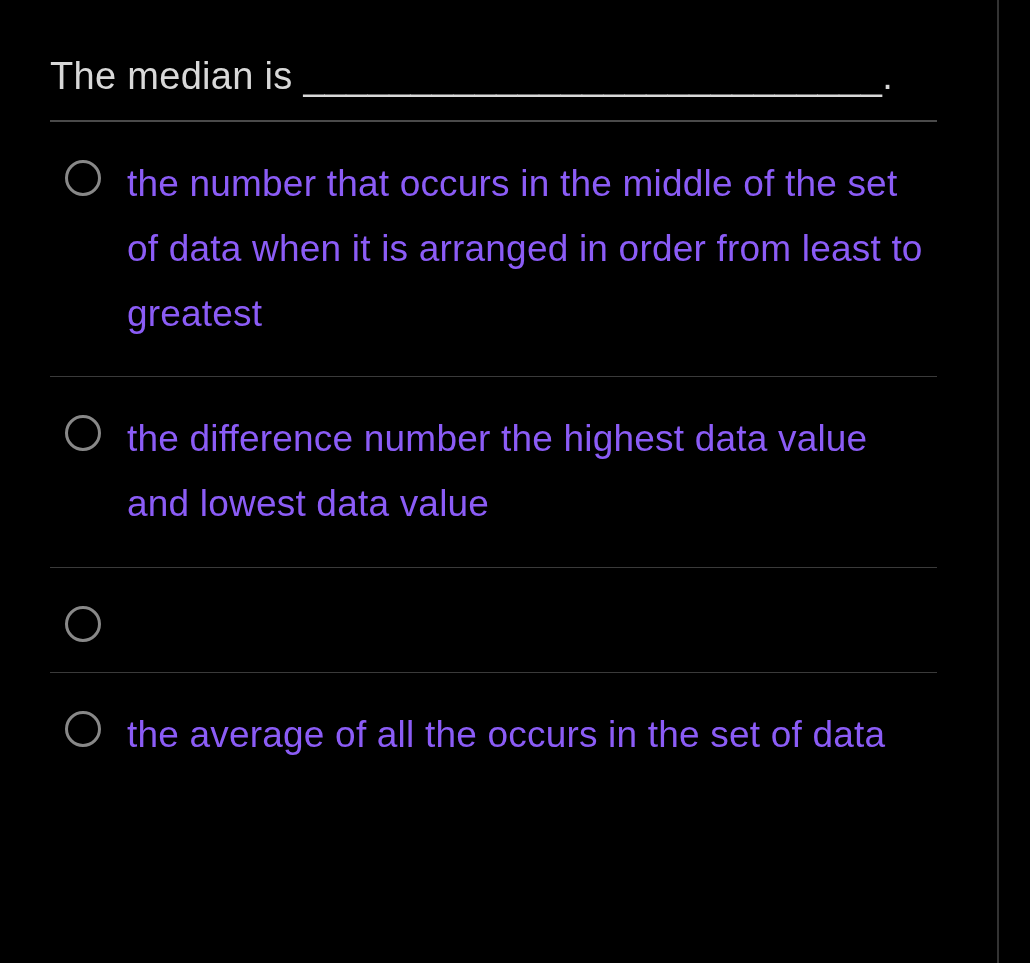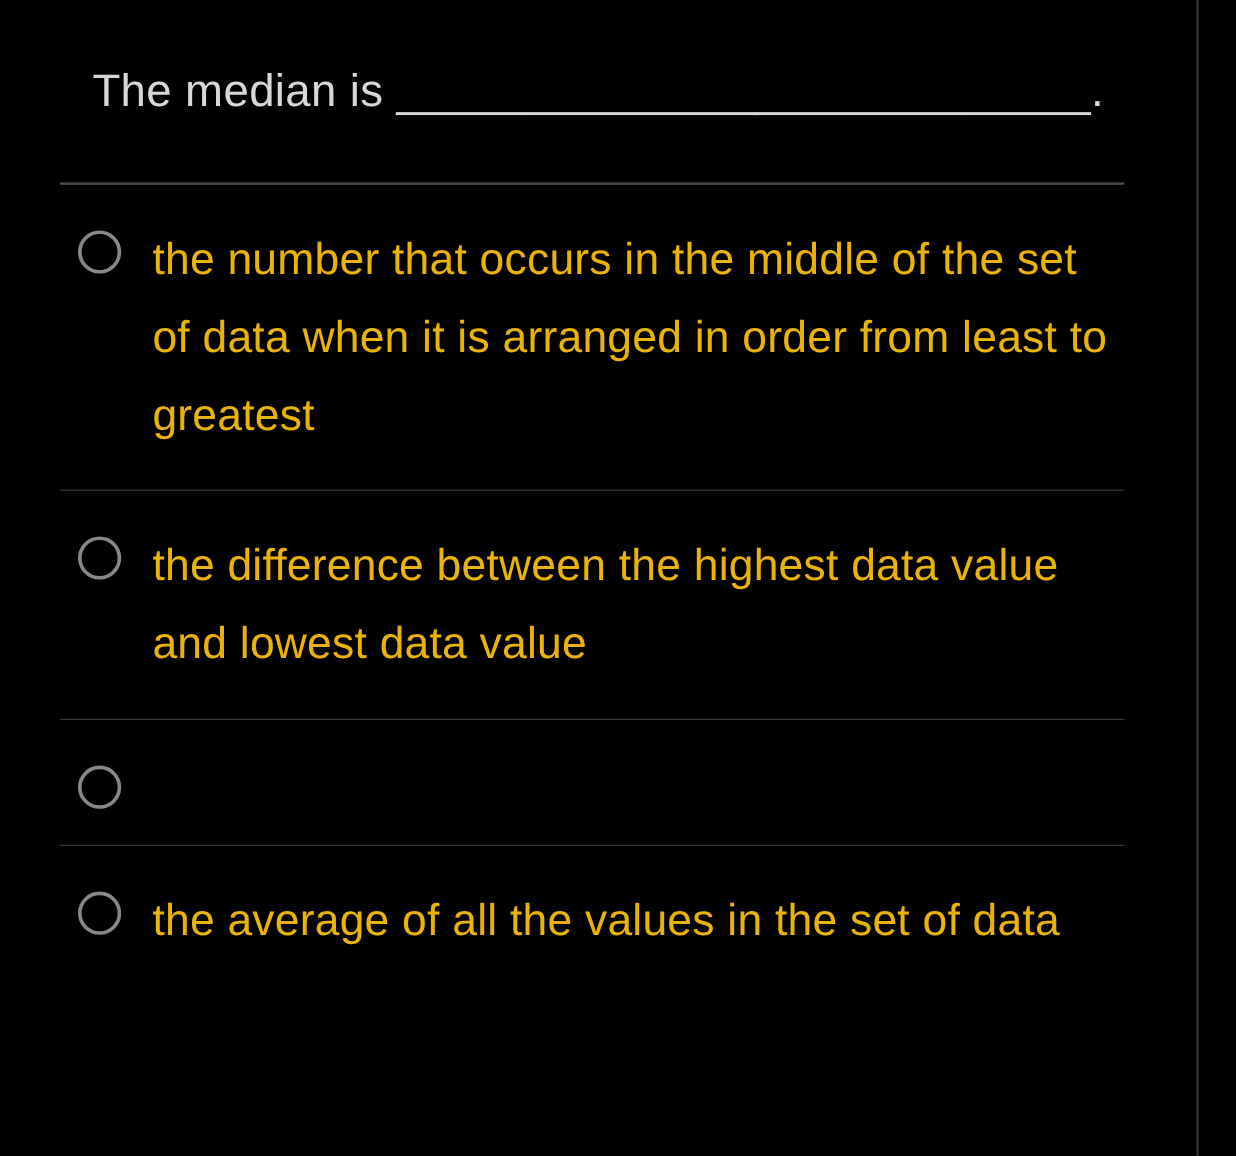--- a/index.html
+++ b/index.html
@@ -30,26 +30,25 @@
     .scrollbar-track {
       position: absolute;
       right: 0;
       top: 0;
       width: 33px;
       height: 100%;
       background-color: #000000;
       border-left: 2px solid #333333;
     }
     .question-header {
-      padding: 55px 50px 54px 50px;
+      padding: 55px 50px 22px 50px;
       color: #d8d8d8;
       font-size: 38px;
       font-weight: 300;
       letter-spacing: 0.3px;
-      text-align: center;
     }
     .divider {
       height: 1px;
       background-color: #3a3a3a;
       margin-left: 50px;
       margin-right: 60px;
     }
     .top-divider {
       height: 2px;
       background-color: #4a4a4a;
@@ -65,21 +64,21 @@
     .radio-circle {
       width: 36px;
       height: 36px;
       border-radius: 50%;
       border: 3px solid #888888;
       flex-shrink: 0;
       margin-top: 8px;
       margin-right: 26px;
     }
     .option-text {
-      color: #eab308;
+      color: #8b5cf6;
       font-size: 37px;
       font-weight: 300;
       line-height: 1.75;
       letter-spacing: 0.2px;
     }
   </style>
 </head>
 <body>
 
 <div class="container">
@@ -88,29 +87,29 @@
     <div class="top-divider"></div>
 
     <div class="option-row">
       <div class="radio-circle"></div>
       <div class="option-text">the number that occurs in the middle of the set of data when it is arranged in order from least to greatest</div>
     </div>
     <div class="divider"></div>
 
     <div class="option-row">
       <div class="radio-circle"></div>
-      <div class="option-text">the difference between the highest data value and lowest data value</div>
+      <div class="option-text">the difference number the highest data value and lowest data value</div>
     </div>
     <div class="divider"></div>
 
     <div class="option-row">
       <div class="radio-circle"></div>
     </div>
     <div class="divider"></div>
 
     <div class="option-row">
       <div class="radio-circle"></div>
-      <div class="option-text">the average of all the values in the set of data</div>
+      <div class="option-text">the average of all the occurs in the set of data</div>
     </div>
   </div>
 
   <div class="scrollbar-track"></div>
 </div>
 
 </body></html>

